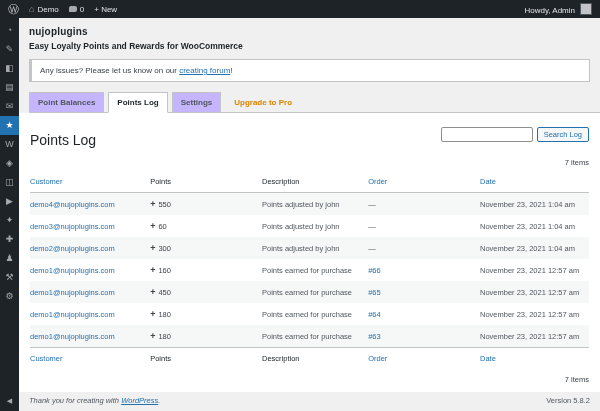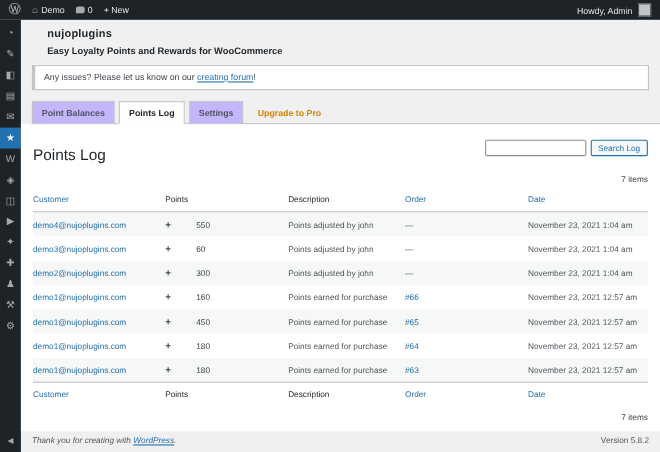--- a/index.html
+++ b/index.html
@@ -21,21 +21,21 @@
   .sidebar { position:absolute; top:18px; left:0; bottom:0; width:19px; background:#1d2327; }
   .sidebar .icons { display:flex; flex-direction:column; padding-top:3px; }
   .sb-icon { width:19px; height:19px; line-height:19px; text-align:center; color:#a7aaad;
     font-size:9px; cursor:pointer; user-select:none; }
   .sb-icon.active { background:#2271b1; color:#fff; }
   .sb-collapse { position:absolute; bottom:6px; left:0; width:19px; text-align:center;
     color:#a7aaad; font-size:7px; cursor:pointer; }
 
   
   .content { position:absolute; top:18px; left:19px; right:0; bottom:0; }
-  .plugin-header { padding:8px 10px 0 24px; }
+  .plugin-header { padding:8px 10px 0 10px; }
   .brand { font-size:10px; font-weight:bold; color:#1d2327; letter-spacing:.2px; }
   .plugin-title { font-size:8.5px; font-weight:bold; color:#1d2327; margin-top:4px; }
 
   .notice { margin:8px 10px 0 10px; background:#fff; border:1px solid #c3c4c7;
     border-left:3px solid #c3c4c7; padding:6px 8px; font-size:8px; color:#3c434a; }
   .notice a { color:#2271b1; text-decoration:underline; cursor:pointer; }
 
   .tabs { margin:10px 0 0 10px; display:flex; align-items:flex-end;
     border-bottom:1px solid #c3c4c7; padding-right:10px; }
   .tab { font-size:8px; font-weight:bold; color:#50575e; background:#c4b5fd;
@@ -60,21 +60,21 @@
     overflow:hidden; white-space:nowrap; text-overflow:ellipsis; }
   .list-table thead th { border-bottom:1px solid #c3c4c7; font-weight:400; }
   .list-table tfoot th { border-top:1px solid #c3c4c7; font-weight:400; }
   .list-table thead a, .list-table tfoot a { color:#2271b1; text-decoration:none; cursor:pointer; }
   .list-table th.plain { color:#1d2327; }
   .list-table tbody tr:nth-child(odd) { background:#f6f7f7; }
   .list-table tbody a { color:#2271b1; text-decoration:none; cursor:pointer; }
   .cell-desc, .cell-date { color:#50575e; }
   .cell-dash { color:#50575e; }
   .plus { font-weight:bold; color:#3c434a; font-size:9px; margin-right:3px; }
-  .pts-val { color:#3c434a;margin-left:20px; }
+  .pts-val { color:#3c434a; }
 
   .wp-footer { position:absolute; bottom:6px; left:10px; right:10px; display:flex;
     justify-content:space-between; font-size:7.5px; color:#50575e; }
   .thankyou { font-style:italic; }
   .thankyou a { color:#2271b1; text-decoration:underline; cursor:pointer; }
 </style>
 </head>
 <body>
 
 <div class="screen">

